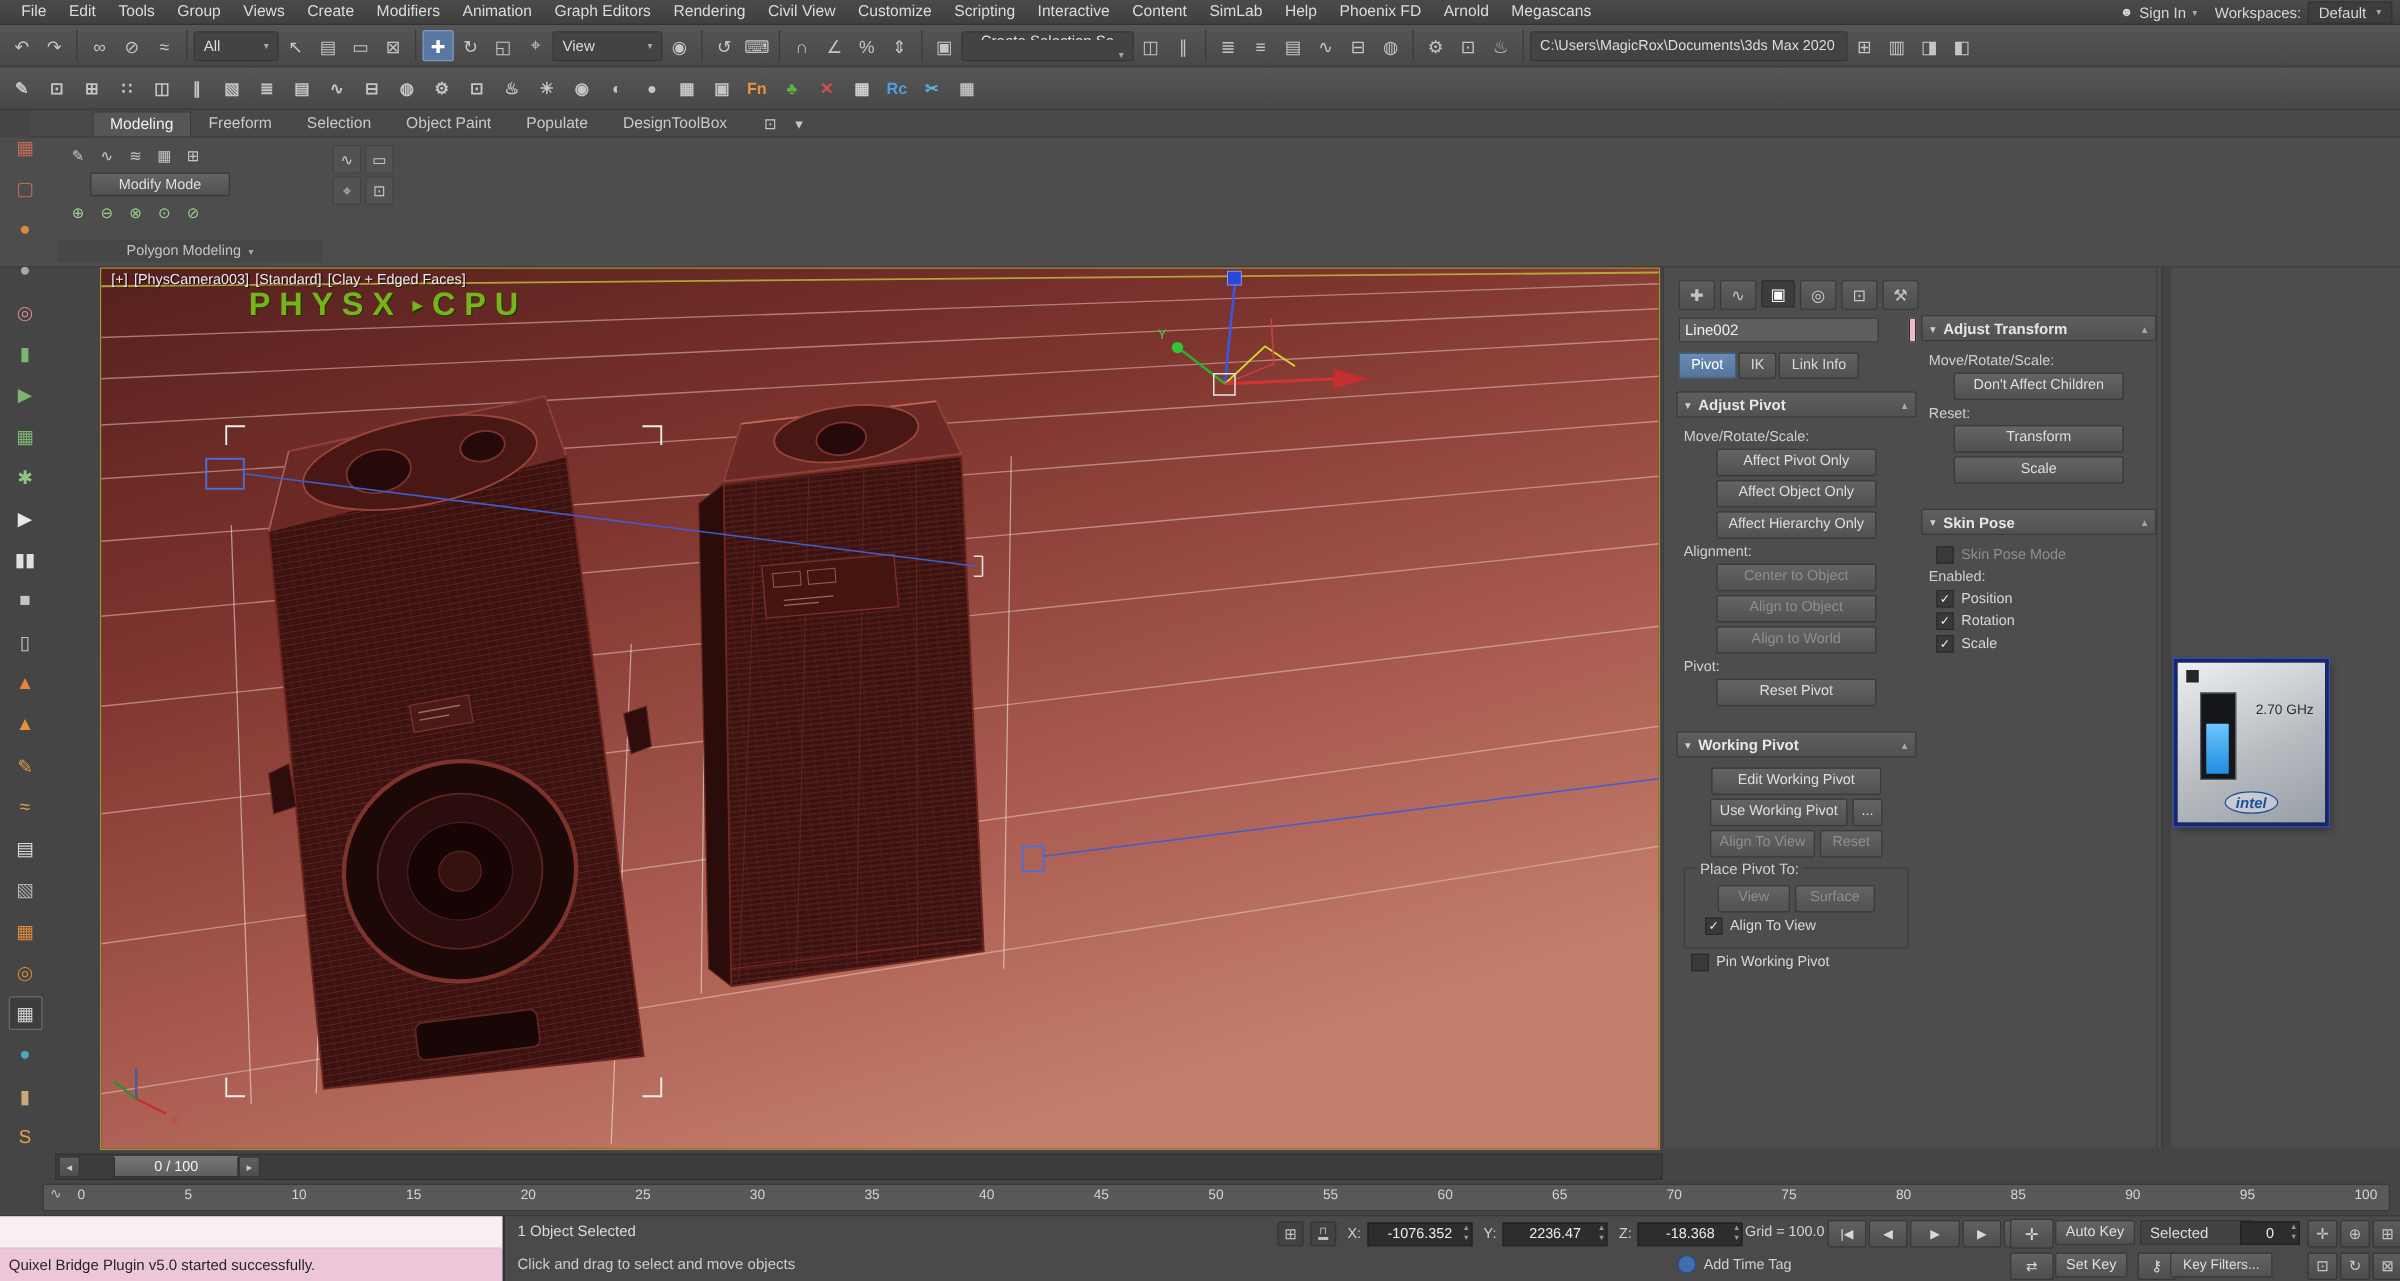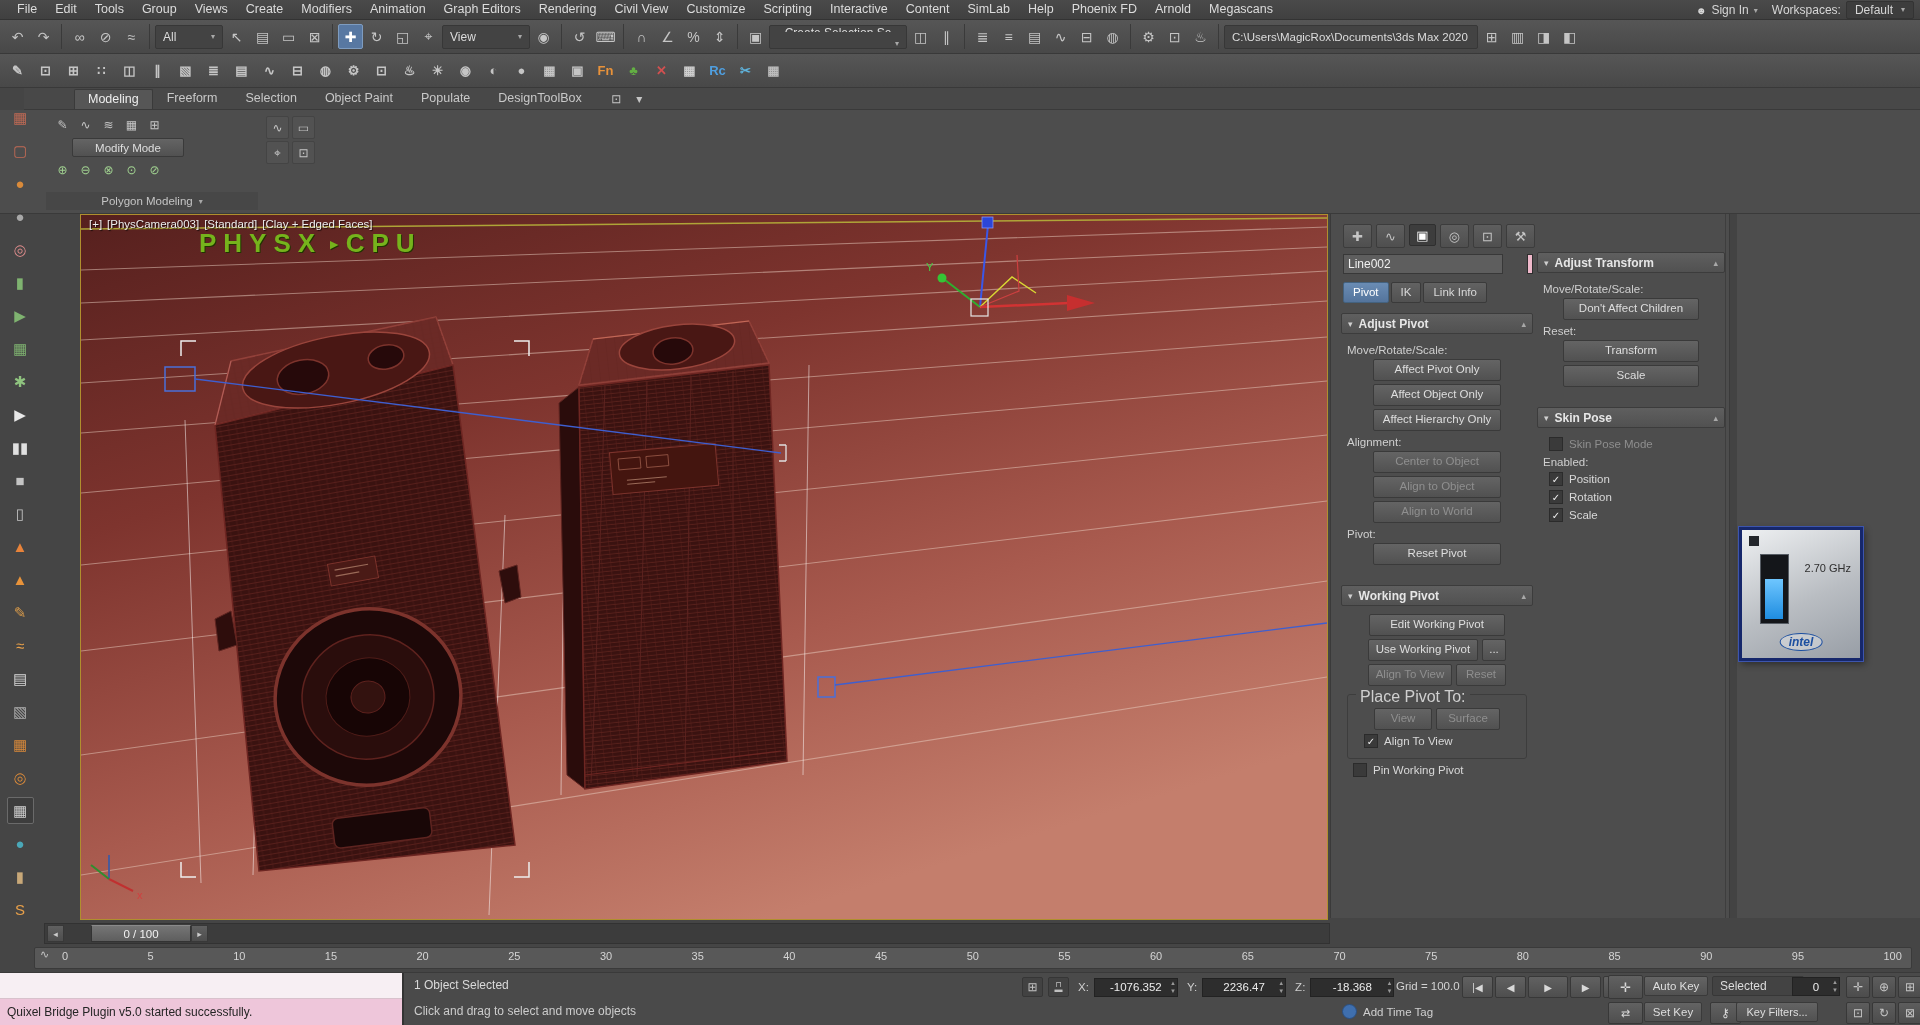--- a/index.html
+++ b/index.html
@@ -76,21 +76,21 @@
         border:1px solid #3a3a3a;border-radius:2px;color:#dedede;font-size:11.5px;text-align:center;}
   .pbtn.dis{color:#8f8f8f;}
   .pbtn.w2{width:134px;}
   .inline-btns{display:flex;justify-content:center;gap:4px;margin:3px 0;}
   .inline-btns .pbtn{display:inline-block;margin:0;}
   .cbrow{display:flex;align-items:center;gap:6px;font-size:11.5px;color:#d8d8d8;margin:4px 0 4px 10px;}
   .cbrow.dis{color:#8e8e8e;}
   .cb{width:12px;height:12px;background:#3a3a3a;border:1px solid #2b2b2b;display:inline-flex;align-items:center;
       justify-content:center;font-size:10px;color:#f0f0f0;flex:0 0 auto;}
   .gbox{border:1px solid #3d3d3d;border-radius:3px;margin:8px 4px 4px;padding:10px 6px 6px;position:relative;}
-  .gtitle{position:absolute;top:-7px;left:8px;background:#4d4d4d;padding:0 4px;font-size:16px;color:#cfcfcf;}
+  .gtitle{position:absolute;top:-7px;left:8px;background:#4d4d4d;padding:0 4px;font-size:12px;color:#cfcfcf;}
   .cp-scroll{position:absolute;left:398px;top:0;width:7px;height:704px;background:#434343;border-left:1px solid #3a3a3a;}
   .cp-divider{position:absolute;left:394px;top:0;width:1px;height:704px;background:#3e3e3e;}
   
   .cpu{position:absolute;left:1739px;top:527px;width:118px;height:128px;
        background:linear-gradient(155deg,#eef0f2,#b9bdc2 55%,#989ea6);
        border:3px solid #16276b;box-shadow:0 0 0 1px #3d55ad,2px 3px 7px rgba(0,0,0,.45);}
   .cpu .chip{position:absolute;left:7px;top:6px;width:10px;height:10px;background:#23262b;}
   .cpu .freq{position:absolute;right:9px;top:32px;font-size:11px;color:#2e2e2e;}
   .cpu .meter{position:absolute;left:18px;top:24px;width:27px;height:68px;background:#14161a;border:1px solid #565c64;}
   .cpu .bar{position:absolute;left:4px;bottom:4px;width:18px;height:40px;background:linear-gradient(#6ec6ff,#1f8de0);}

